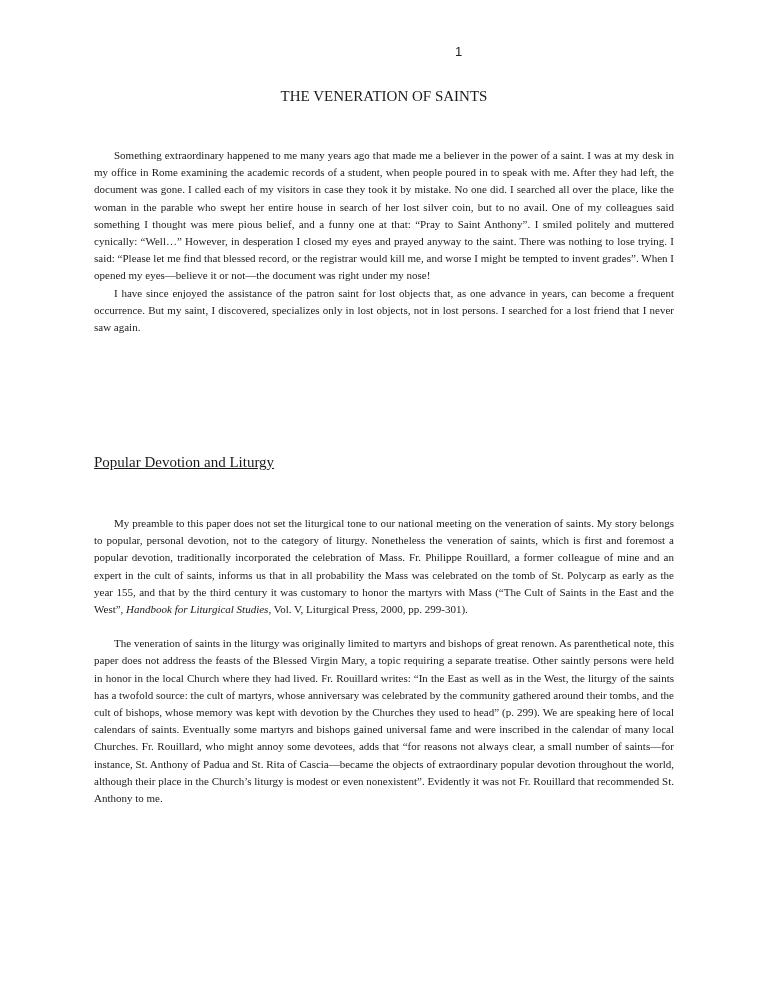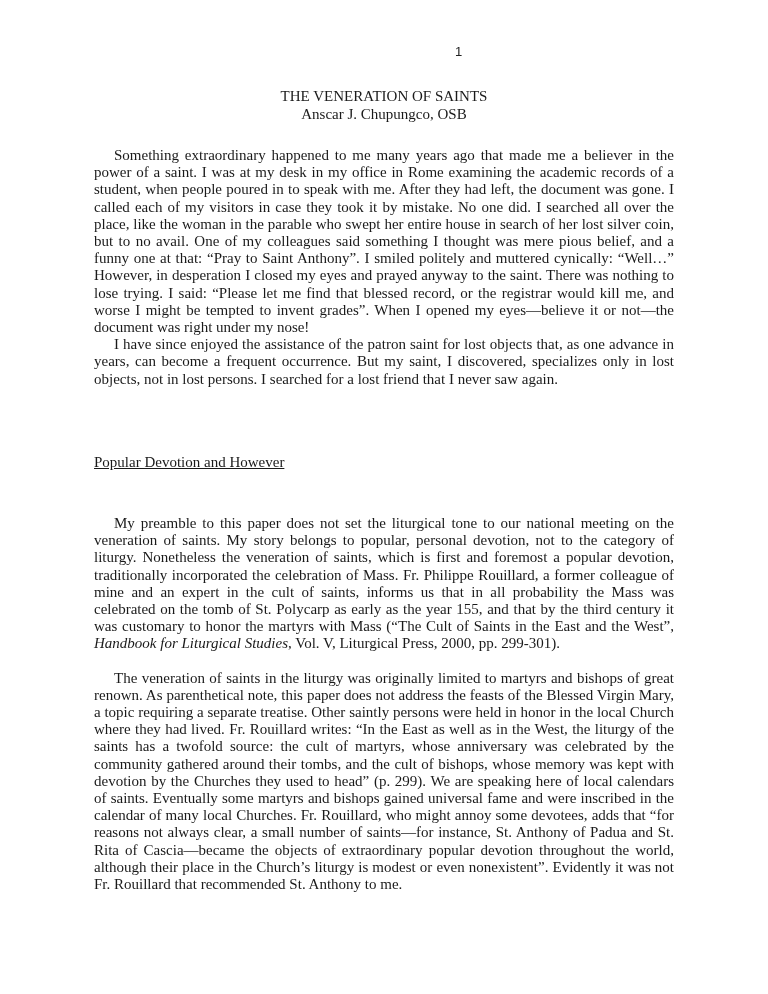--- a/index.html
+++ b/index.html
@@ -30,21 +30,21 @@
       width: 768px;
       text-align: center;
       font-size: 15px;
       line-height: 18px;
       color: #1a1a1a;
     }
     .body {
       position: absolute;
       left: 94px;
       width: 580px;
-      font-size: 15px;
+      font-size: 11px;
       line-height: 17.2px;
       text-align: justify;
     }
     .p {
       margin: 0;
       text-indent: 20px;
     }
     .heading {
       position: absolute;
       left: 94px;
@@ -57,28 +57,27 @@
   </style>
 </head>
 <body>
 
 <div>
 
   <div class="page-number">1</div>
 
   <div class="title-block">
     <div>THE VENERATION OF SAINTS</div>
-    <div>Anscar J. Chupungco, OSB</div>
   </div>
 
   <div class="body" style="top:147px;">
     <p class="p">Something extraordinary happened to me many years ago that made me a believer in the power of a saint. I was at my desk in my office in Rome examining the academic records of a student, when people poured in to speak with me. After they had left, the document was gone. I called each of my visitors in case they took it by mistake. No one did. I searched all over the place, like the woman in the parable who swept her entire house in search of her lost silver coin, but to no avail. One of my colleagues said something I thought was mere pious belief, and a funny one at that: “Pray to Saint Anthony”.  I smiled politely and muttered cynically: “Well…” However, in desperation I closed my eyes and prayed anyway to the saint. There was nothing to lose trying. I said: “Please let me find that blessed record, or the registrar would kill me, and worse I might be tempted to invent grades”. When I opened my eyes—believe it or not—the document was right under my nose!</p>
     <p class="p" style="">I have since enjoyed the assistance of the patron saint for lost objects that, as one advance in years, can become a frequent occurrence.  But my saint, I discovered, specializes only in lost objects, not in lost persons. I searched for a lost friend that I never saw again.</p>
   </div>
 
-  <div class="heading">Popular Devotion and However</div>
+  <div class="heading">Popular Devotion and Liturgy</div>
 
   <div class="body" style="top:487px;margin-top:28px;">
     <p class="p"><span>My preamble to this paper does not set the liturgical tone to our national meeting on the veneration of saints.  My story belongs to popular, personal devotion, not to the category of liturgy. Nonetheless the veneration of saints, which is first and foremost a popular devotion, traditionally incorporated the celebration of Mass. Fr. Philippe Rouillard, a former colleague of mine and an expert in the cult of saints, informs us that in all probability the Mass was celebrated on the tomb of St. Polycarp as early as the year 155, and that by the third century it was customary to honor the martyrs with Mass (“The Cult of Saints in the East and the West”, </span><em>Handbook for Liturgical Studies</em><span>, Vol. V, Liturgical Press, 2000, pp. 299-301).</span></p>
     <p class="p" style="margin-top:17px;">The veneration of saints in the liturgy was originally limited to martyrs and bishops of great renown.  As parenthetical note, this paper does not address the feasts of the Blessed Virgin Mary, a topic requiring a separate treatise. Other saintly persons were held in honor in the local Church where they had lived.  Fr. Rouillard writes: “In the East as well as in the West, the liturgy of the saints has a twofold source: the cult of martyrs, whose anniversary was celebrated by the community gathered around their tombs, and the cult of bishops, whose memory was kept with devotion by the Churches they used to head” (p. 299). We are speaking here of local calendars of saints. Eventually some martyrs and bishops gained universal fame and were inscribed in the calendar of many local Churches.  Fr. Rouillard, who might annoy some devotees, adds that “for reasons not always clear, a small number of saints—for instance, St. Anthony of Padua and St. Rita of Cascia—became the objects of extraordinary popular devotion throughout the world, although their place in the Church’s liturgy is modest or even nonexistent”. Evidently it was not Fr. Rouillard that recommended St. Anthony to me.</p>
   </div>
 
 </div>
 
 </body></html>

